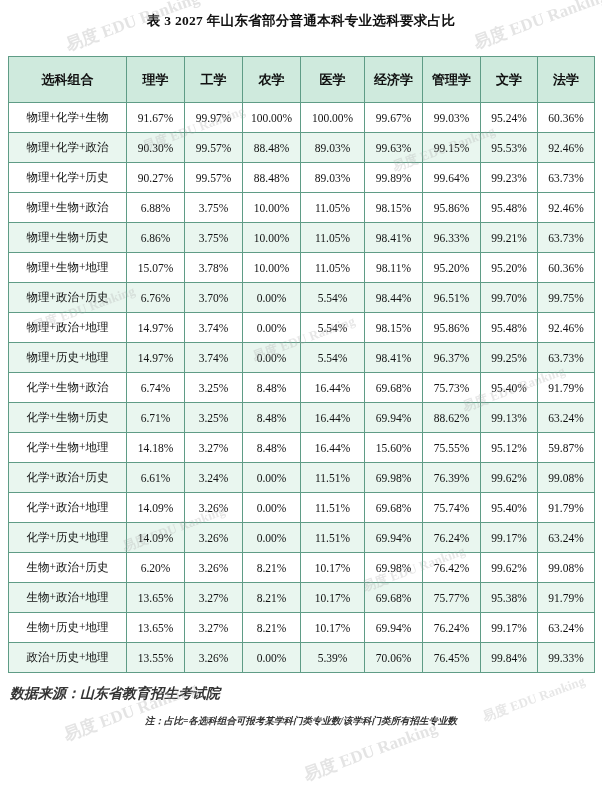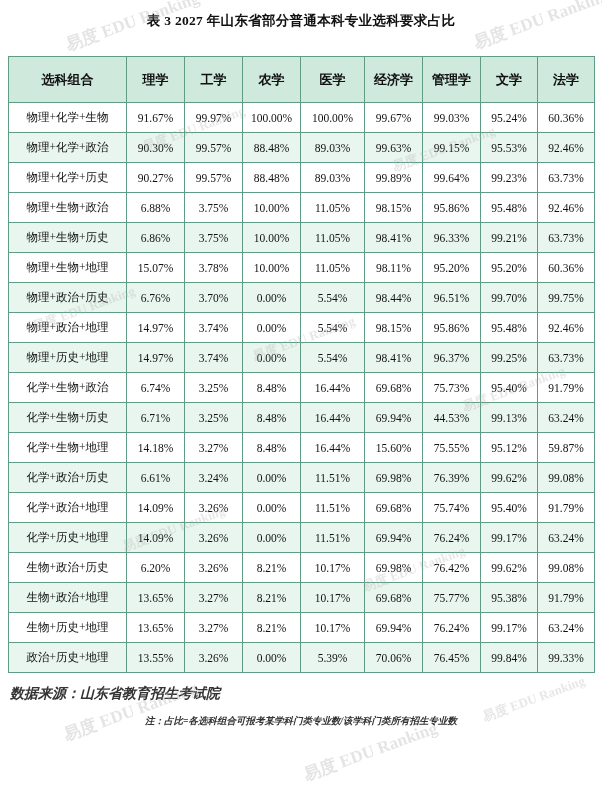--- a/index.html
+++ b/index.html
@@ -270,21 +270,21 @@
           <td>95.40%</td>
           <td>91.79%</td>
         </tr>
         <tr class="odd">
           <td class="combo">化学+生物+历史</td>
           <td>6.71%</td>
           <td>3.25%</td>
           <td>8.48%</td>
           <td>16.44%</td>
           <td>69.94%</td>
-          <td>44.53%</td>
+          <td>88.62%</td>
           <td>99.13%</td>
           <td>63.24%</td>
         </tr>
         <tr class="even">
           <td class="combo">化学+生物+地理</td>
           <td>14.18%</td>
           <td>3.27%</td>
           <td>8.48%</td>
           <td>16.44%</td>
           <td>15.60%</td>

